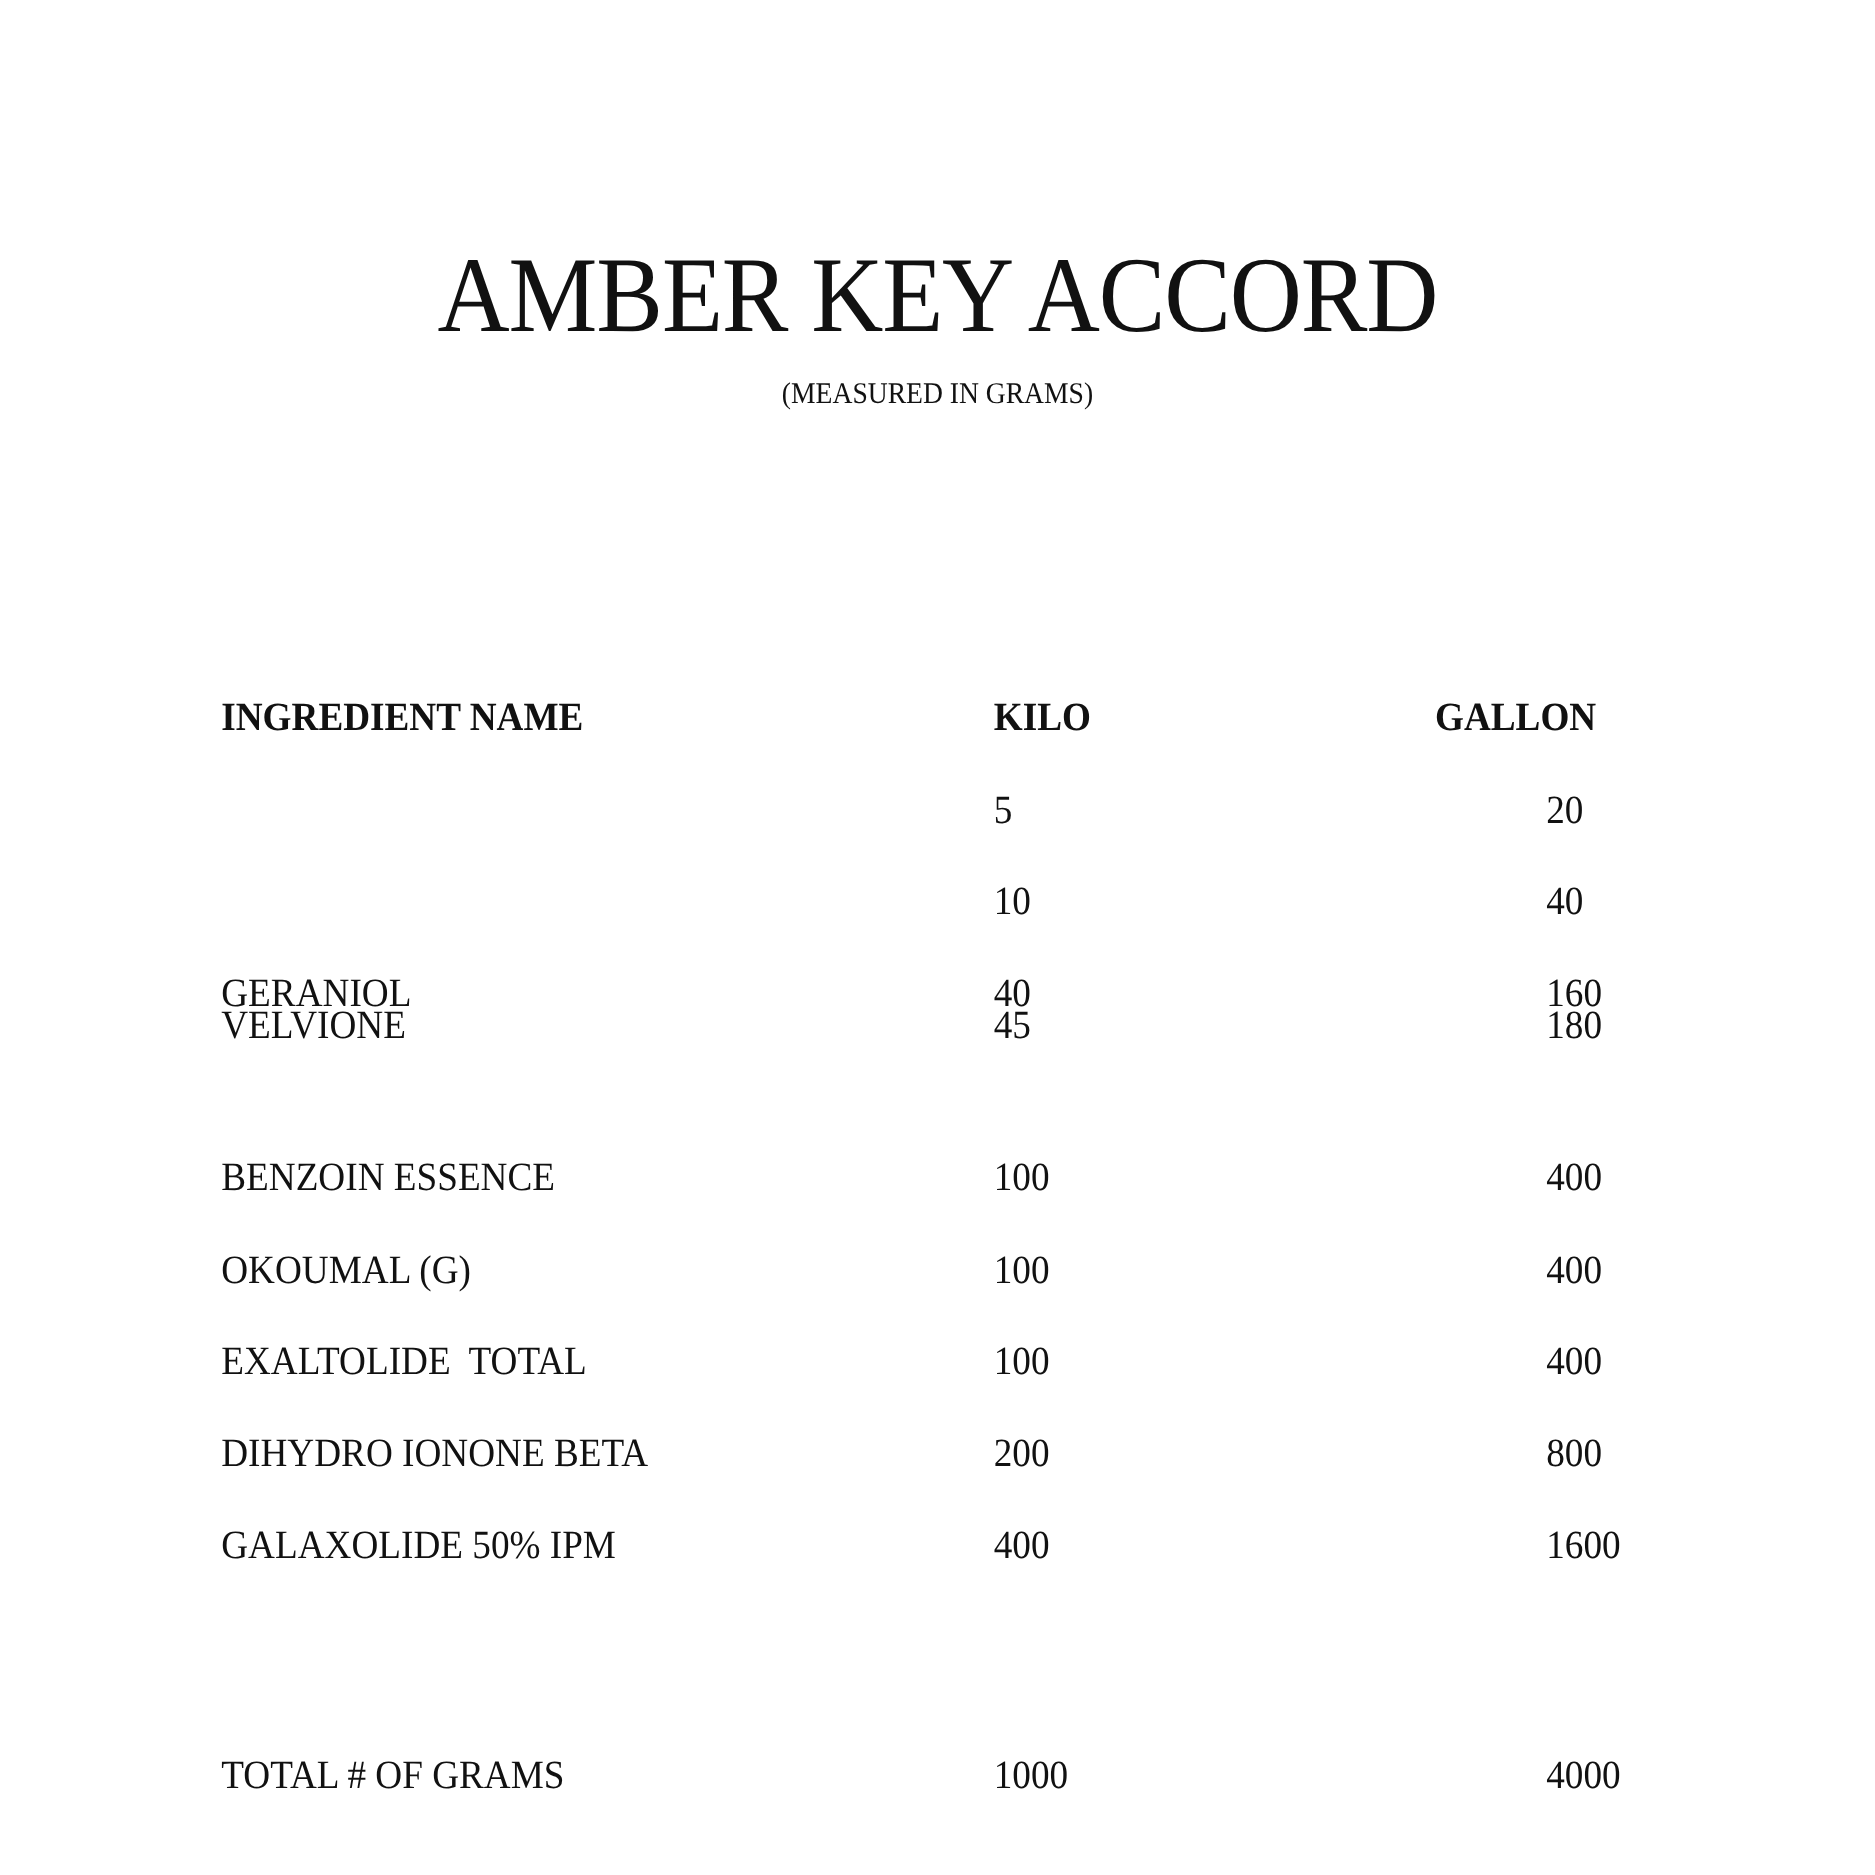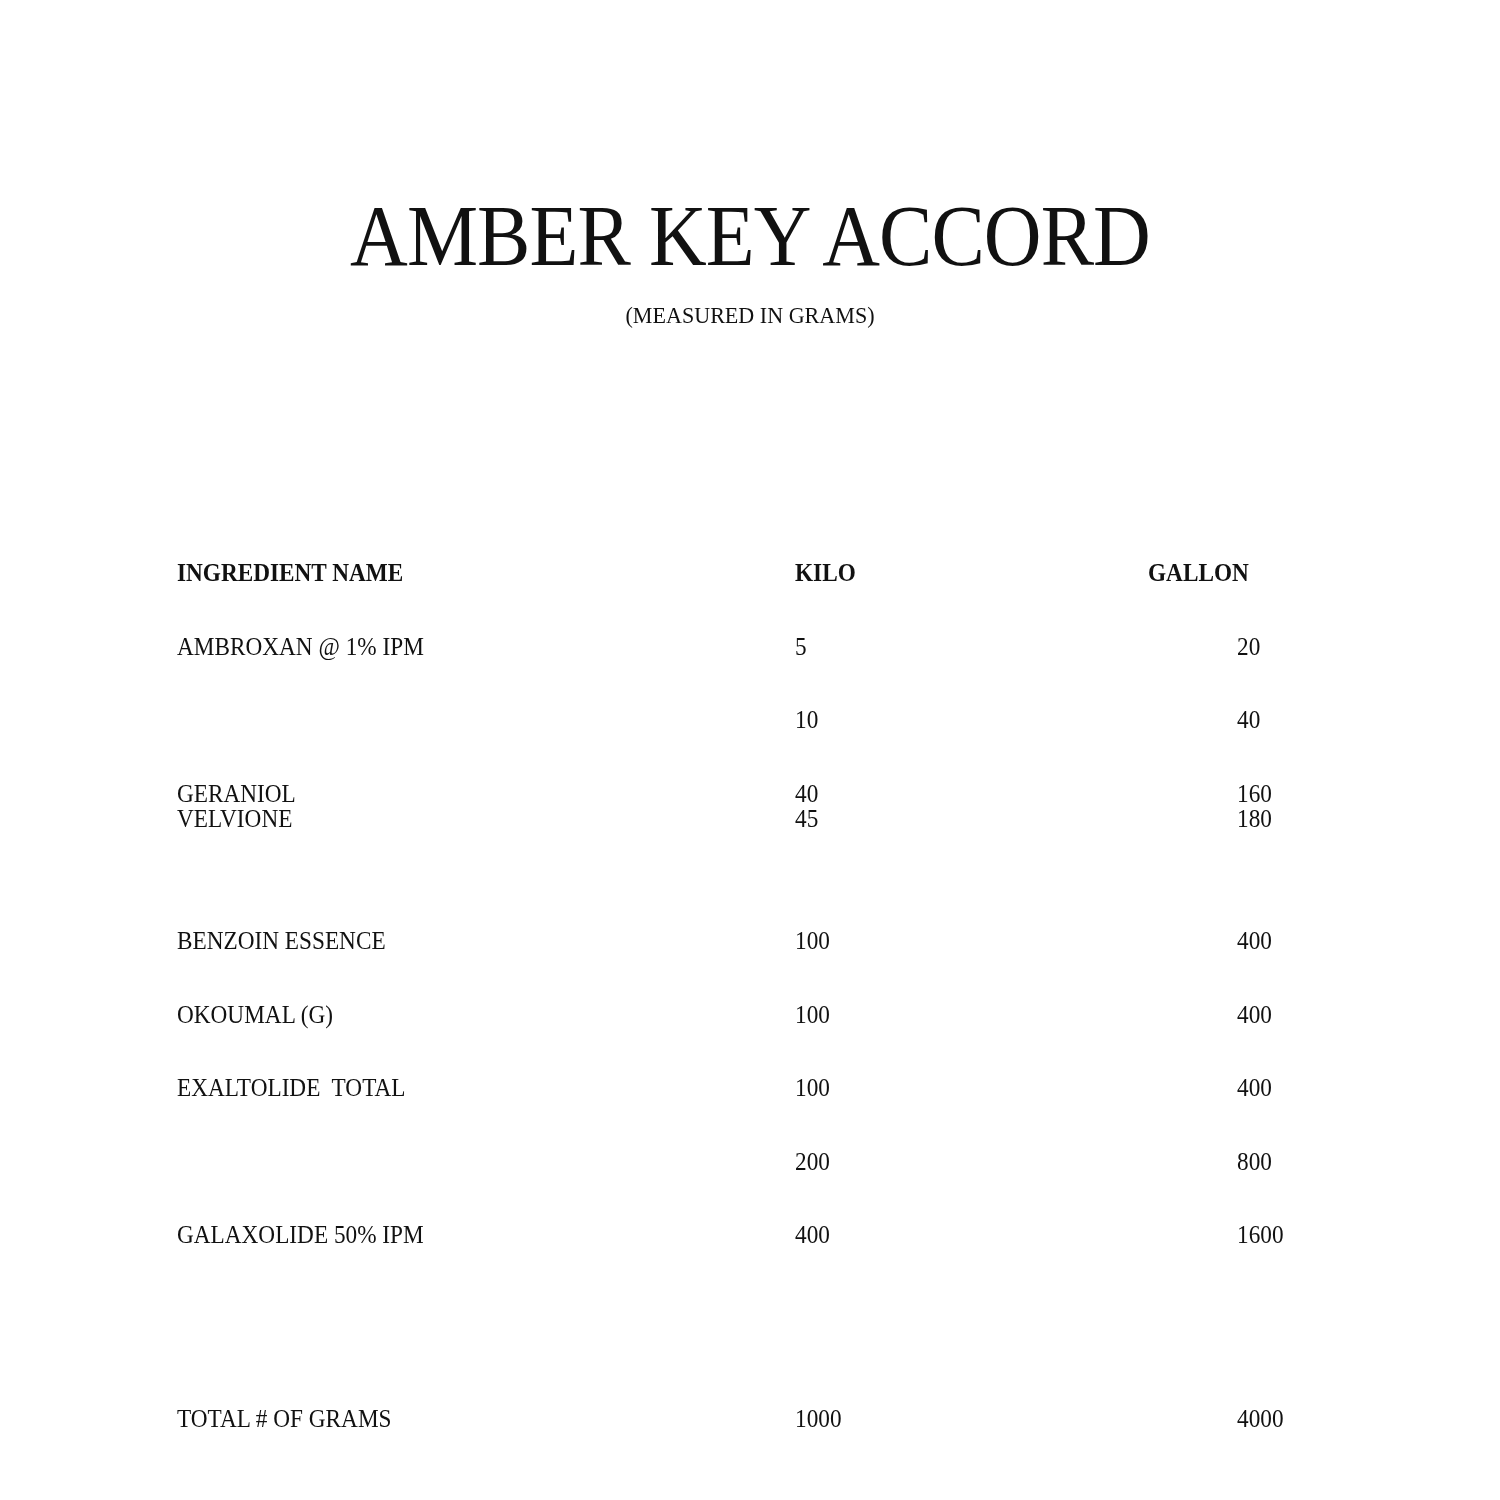--- a/index.html
+++ b/index.html
@@ -38,21 +38,21 @@
       font-size: 24px;
       line-height: 30px;
       transform: scaleX(0.92);
       transform-origin: 750px 0;
     }
     .row {
       position: absolute;
       left: 0;
       width: 1500px;
       height: 34px;
-      font-size: 25px;
+      font-size: 32px;
       line-height: 34px;
     }
     .cell {
       position: absolute;
       top: 0;
       white-space: pre;
     }
     .c-name { left: 177px; }
     .c-kilo { left: 795px; }
     .c-gallon { left: 1237px; }
@@ -76,21 +76,20 @@
 <div class="subtitle">(MEASURED IN GRAMS)</div>
 
 <div>
   <div class="row header" style="top:556px;">
     <span class="cell c-name"><span class="narrow">INGREDIENT NAME</span></span>
     <span class="cell c-kilo"><span class="narrow">KILO</span></span>
     <span class="cell c-gallon-head"><span class="narrow">GALLON</span></span>
   </div>
 
   <div class="row" style="top:630px;">
-    <span class="cell c-name"><span class="narrow">AMBROXAN @ 1% IPM</span></span>
     <span class="cell c-kilo"><span class="narrow">5</span></span>
     <span class="cell c-gallon"><span class="narrow">20</span></span>
   </div>
 
   <div class="row" style="top:703px;">
     <span class="cell c-kilo"><span class="narrow">10</span></span>
     <span class="cell c-gallon"><span class="narrow">40</span></span>
   </div>
 
   <div class="row" style="top:777px;padding-left:15px;">
@@ -117,20 +116,21 @@
     <span class="cell c-gallon"><span class="narrow">400</span></span>
   </div>
 
   <div class="row" style="top:1071px;">
     <span class="cell c-name"><span class="narrow">EXALTOLIDE  TOTAL</span></span>
     <span class="cell c-kilo"><span class="narrow">100</span></span>
     <span class="cell c-gallon"><span class="narrow">400</span></span>
   </div>
 
   <div class="row" style="top:1145px;">
+    <span class="cell c-name"><span class="narrow">DIHYDRO IONONE BETA</span></span>
     <span class="cell c-kilo"><span class="narrow">200</span></span>
     <span class="cell c-gallon"><span class="narrow">800</span></span>
   </div>
 
   <div class="row" style="top:1218px;">
     <span class="cell c-name"><span class="narrow">GALAXOLIDE 50% IPM</span></span>
     <span class="cell c-kilo"><span class="narrow">400</span></span>
     <span class="cell c-gallon"><span class="narrow">1600</span></span>
   </div>
 

